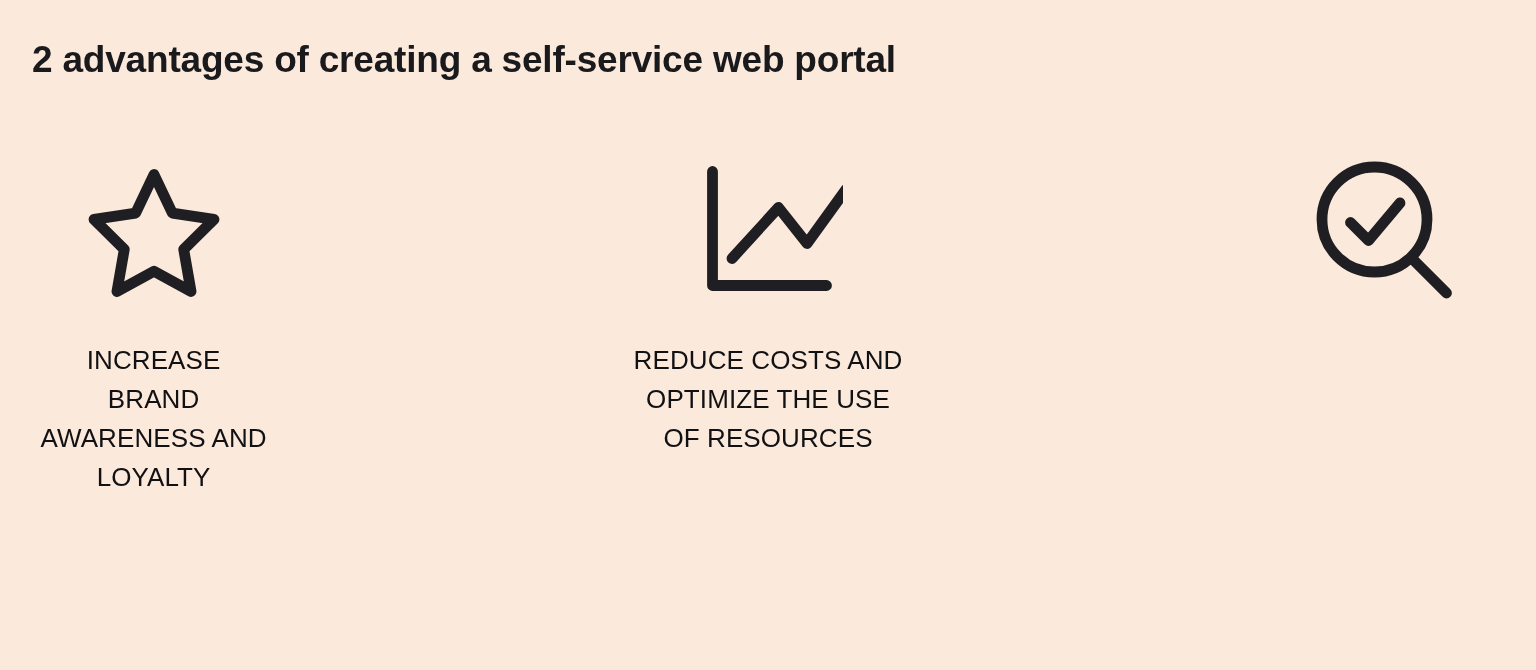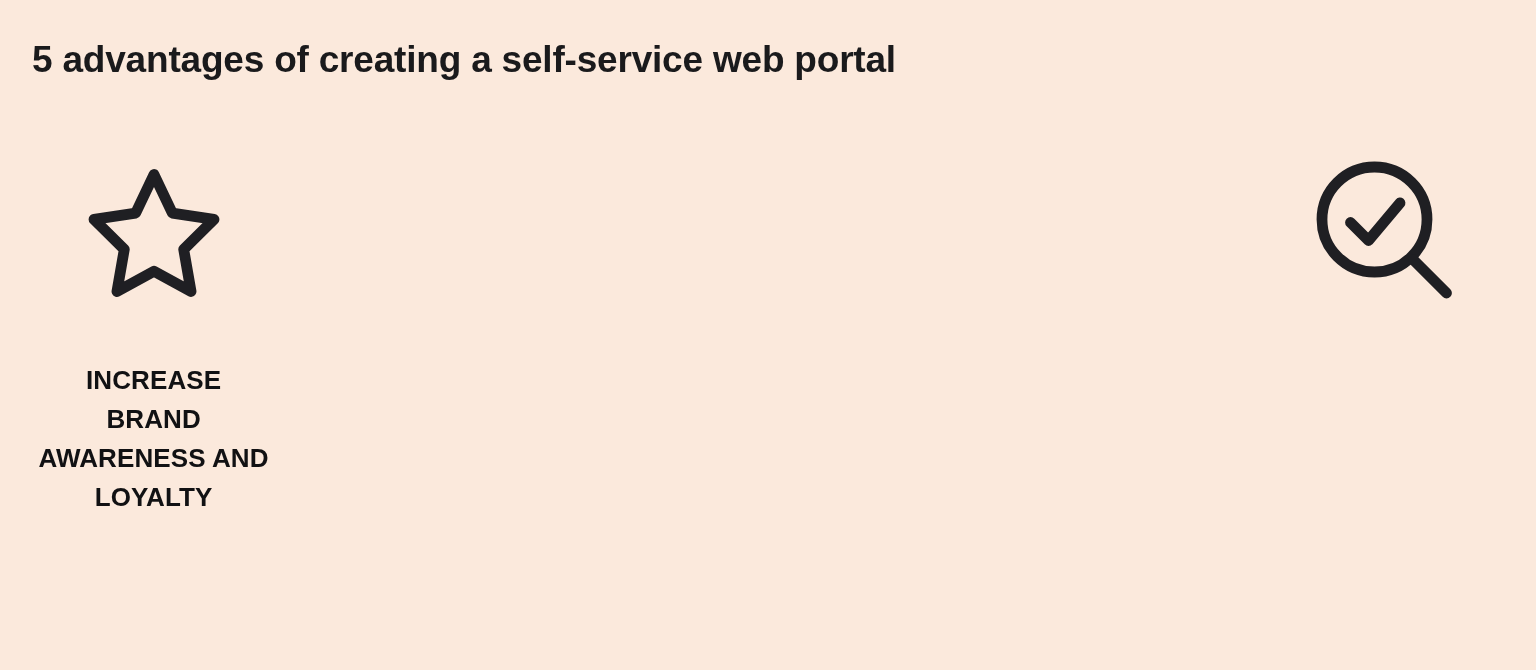--- a/index.html
+++ b/index.html
@@ -62,55 +62,66 @@
     justify-content: center;
   }
 
   .icon-wrap svg {
     display: block;
     width: 150px;
     height: 150px;
   }
 
   .card-label {
-    margin-top: 56px;
+    margin-top: 36px;
     font-size: 26px;
     line-height: 39px;
-    font-weight: bold;
+    font-weight: normal;
     color: #111113;
     text-align: center;
     letter-spacing: 0.1px;
     width: 290px;
     text-transform: uppercase;
     white-space: pre-line;
   }
 </style>
 </head>
 <body>
 
 <div class="slide">
 
-  <div class="slide-title">5 advantages of creating a self-service web portal</div>
+  <div class="slide-title">2 advantages of creating a self-service web portal</div>
 
   <div class="cards-row">
 
     <div class="card">
       <div class="icon-wrap">
         <svg viewBox="0 0 100 100" fill="none" xmlns="http://www.w3.org/2000/svg">
           <path d="M50 13 L62.2 38.7 L90 42.9 L69.8 62.9 L74.7 91 L50 77.5 L25.3 91 L30.2 62.9 L10 42.9 L37.8 38.7 Z" stroke="#1F1F23" stroke-width="7.2" stroke-linejoin="round" stroke-linecap="round" fill="none"></path>
         </svg>
       </div>
       <div class="card-label">INCREASE
 BRAND
 AWARENESS AND
 LOYALTY</div>
     </div>
 
 
 
+    <div class="card">
+      <div class="icon-wrap">
+        <svg viewBox="0 0 100 100" fill="none" xmlns="http://www.w3.org/2000/svg">
+          <path d="M13 11 L13 87 L89 87" stroke="#1F1F23" stroke-width="7.2" stroke-linecap="round" stroke-linejoin="round" fill="none"></path>
+          <path d="M26 69 L57 35 L76 59 L102 23" stroke="#1F1F23" stroke-width="7.2" stroke-linecap="round" stroke-linejoin="round" fill="none"></path>
+        </svg>
+      </div>
+      <div class="card-label">REDUCE COSTS AND
+OPTIMIZE THE USE
+OF RESOURCES</div>
+    </div>
 
     <div class="card">
       <div class="icon-wrap">
         <svg viewBox="0 0 100 100" fill="none" xmlns="http://www.w3.org/2000/svg">
           <circle cx="45" cy="43" r="35" stroke="#1F1F23" stroke-width="7.2" fill="none"></circle>
           <path d="M71 70 L93 92" stroke="#1F1F23" stroke-width="7.2" stroke-linecap="round" fill="none"></path>
           <path d="M29 45 L41 57 L62 32" stroke="#1F1F23" stroke-width="7.2" stroke-linecap="round" stroke-linejoin="round" fill="none"></path>
         </svg>
       </div>
     </div>

